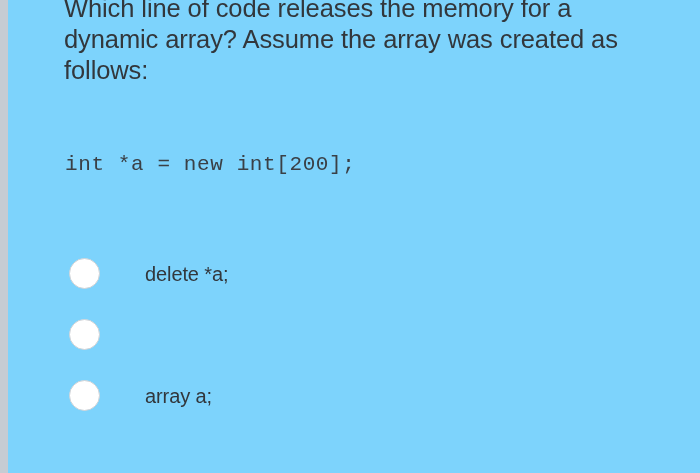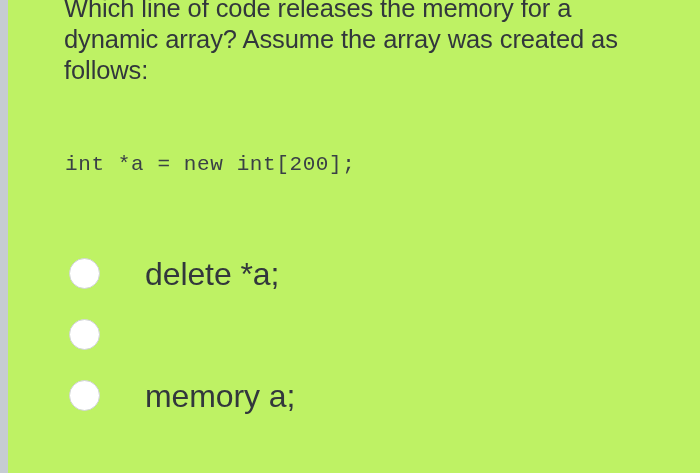--- a/index.html
+++ b/index.html
@@ -14,21 +14,21 @@
     font-family: "Liberation Sans", sans-serif;
     position: relative;
   }
 
   #screen {
     position: absolute;
     top: 0;
     left: 0;
     width: 700px;
     height: 473px;
-    background: #bef264;
+    background: #7dd3fc;
     overflow: hidden;
   }
 
   
   #gutter-bar {
     position: absolute;
     left: 0;
     top: 0;
     width: 8px;
     height: 473px;
@@ -94,21 +94,21 @@
   }
   .radio-button.off {
     border: 1.6px solid #d0d3d7;
   }
   .radio-button.on {
     border: 9px solid #242f38;
   }
   .option-label {
     position: absolute;
     left: 145px;
-    font-size: 32px;
+    font-size: 20px;
     line-height: 30px;
     color: #32373c;
     letter-spacing: -0.1px;
     white-space: pre;
   }
 </style>
 </head>
 <body>
 
 <div id="screen">
@@ -130,18 +130,18 @@
         <span class="option-label">delete *a;</span>
       </div>
 
 
       <div class="option-row">
         <span class="radio-button off"></span>
       </div>
 
       <div class="option-row">
         <span class="radio-button off"></span>
-        <span class="option-label">memory a;</span>
+        <span class="option-label">array a;</span>
       </div>
 
     </div>
   </div>
 </div>
 
 </body></html>

